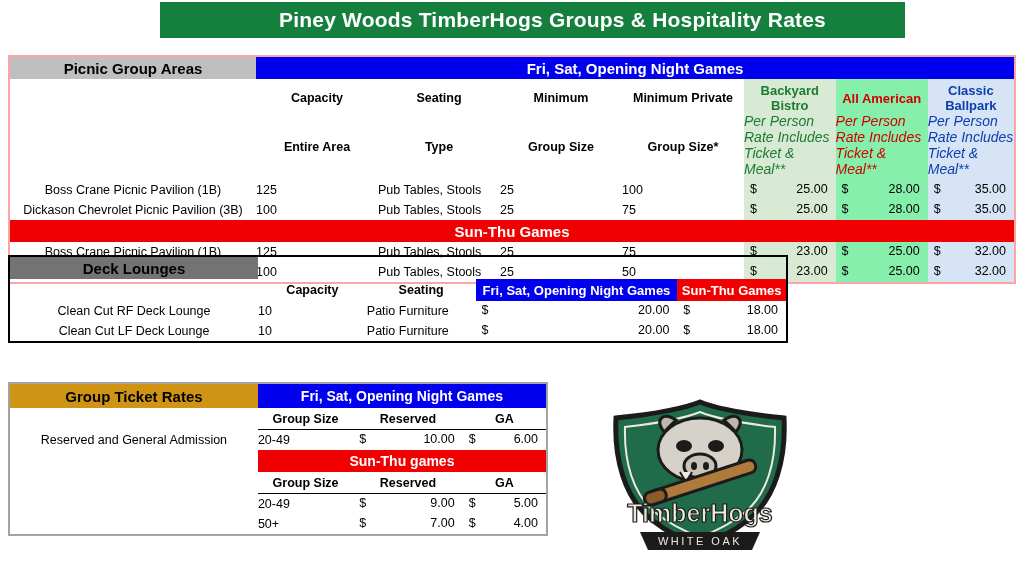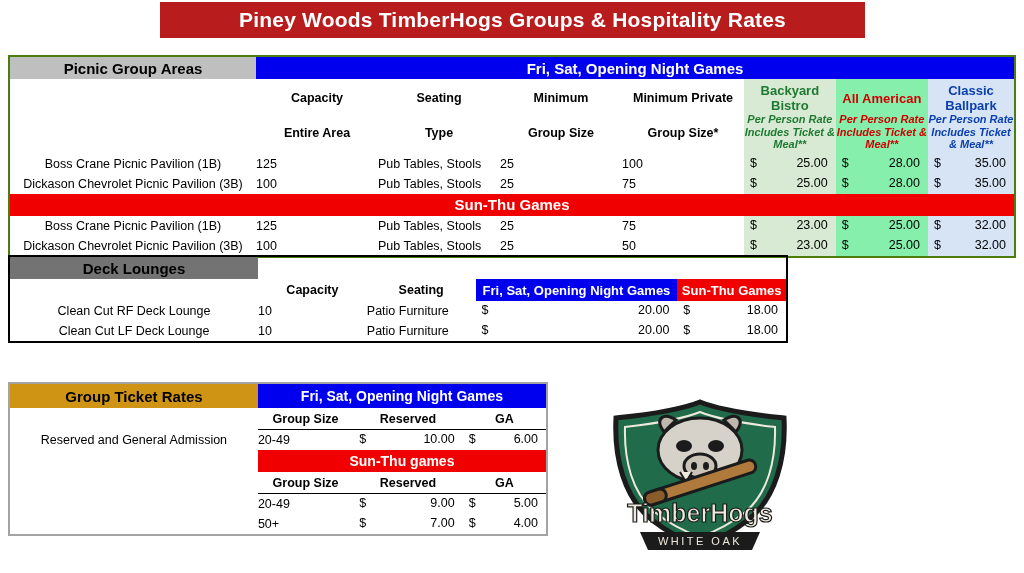--- a/index.html
+++ b/index.html
@@ -6,46 +6,46 @@
   body{
     width:1024px;height:573px;background:#ffffff;
     font-family:"Liberation Sans", sans-serif;
     color:#000;overflow:hidden;position:relative;
   }
   .page{position:relative;width:1024px;height:573px;}
 
   
   .title-bar{
     position:absolute;left:160px;top:2px;width:705px;height:36px;
-    background:#b91c1c;color:#fff;display:flex;align-items:center;justify-content:center;
-    font-size:21px;font-weight:bold;letter-spacing:.2px;
+    background:#15803d;color:#fff;display:flex;align-items:center;justify-content:center;
+    font-size:21px;font-weight:bold;letter-spacing:.2px;padding-left:40px;
   }
 
   
   table{border-collapse:collapse;}
   td,th{padding:0;font-size:12.5px;}
   .hdr-band{font-weight:bold;font-size:15px;text-align:center;color:#fff;}
   .sec-title{font-weight:bold;font-size:15px;text-align:center;}
 
   
   .picnic{position:absolute;left:8px;top:55px;width:1008px;}
-  .picnic table{width:1008px;border:2px solid #4d7c0f;padding-left:16px;}
+  .picnic table{width:1008px;border:2px solid #fca5a5;padding-left:16px;}
   .picnic .grey{background:#bfbfbf;color:#000;}
   .picnic .blue{background:#0000ee;}
   .picnic .red{background:#f00000;}
   .col-name{width:246px;text-align:center;}
   .col-num{width:122px;text-align:center;}
   .money-cell{position:relative;height:20px;}
   .money-cell .dol{position:absolute;left:6px;top:2px;}
   .money-cell .amt{position:absolute;right:8px;top:2px;}
   .bistro{background:#d8ead3;}
   .american{background:#86efac;}
   .ballpark{background:#d6e4f5;}
   .pkg-title{font-weight:bold;font-size:13px;text-align:center;padding-top:4px;}
-  .pkg-sub{font-size:11px;font-style:italic;text-align:center;line-height:1.15;padding-bottom:3px;font-weight:bold;}
+  .pkg-sub{font-size:14px;font-style:italic;text-align:left;line-height:1.15;padding-bottom:3px;}
   .pkg-bistro-t{color:#1e7a32;}
   .pkg-amer-t{color:#d00000;}
   .pkg-ball-t{color:#0b3fae;}
   .sub2{font-weight:bold;font-size:12.5px;text-align:center;}
   .rowtxt{height:20px;}
   .rowname{text-align:center;height:20px;}
 
   
   .deck{position:absolute;left:8px;top:255px;}
   .deck table{border:2px solid #000;width:780px;}

